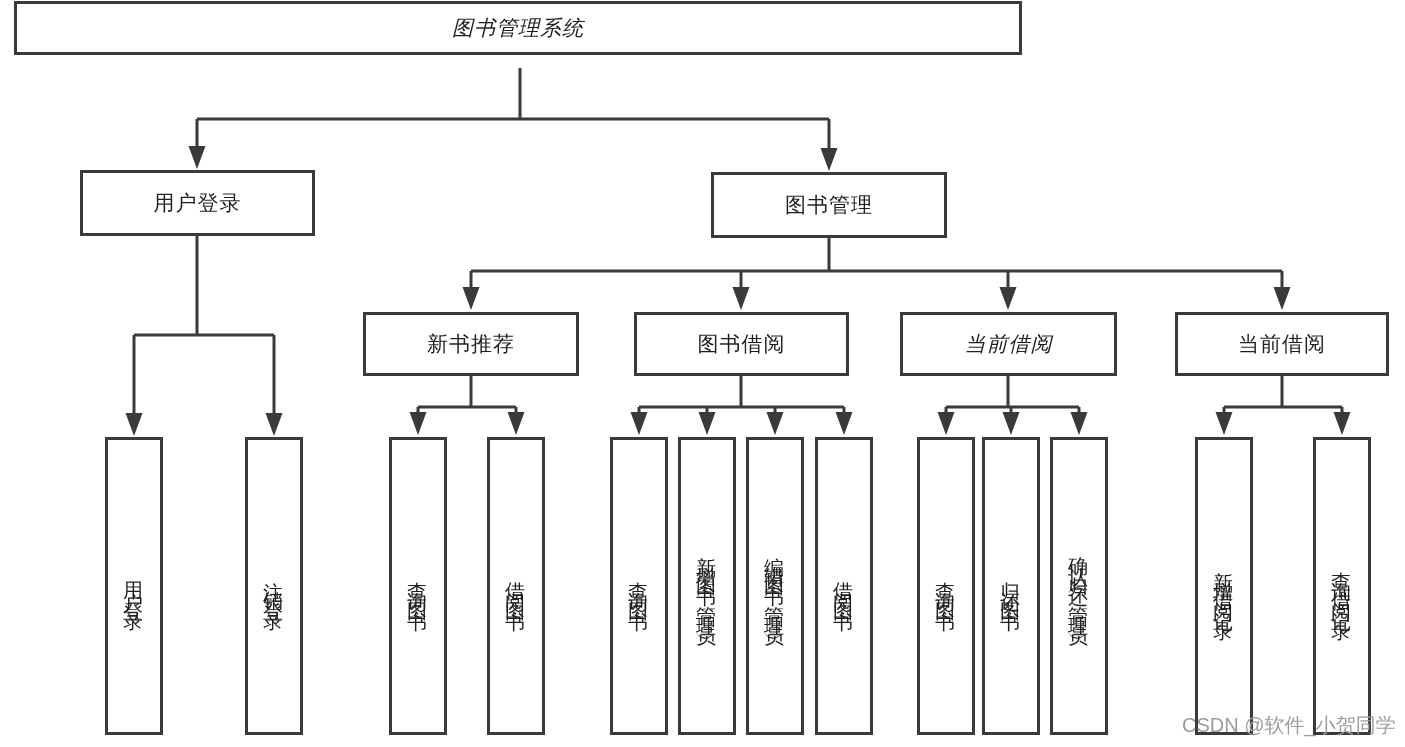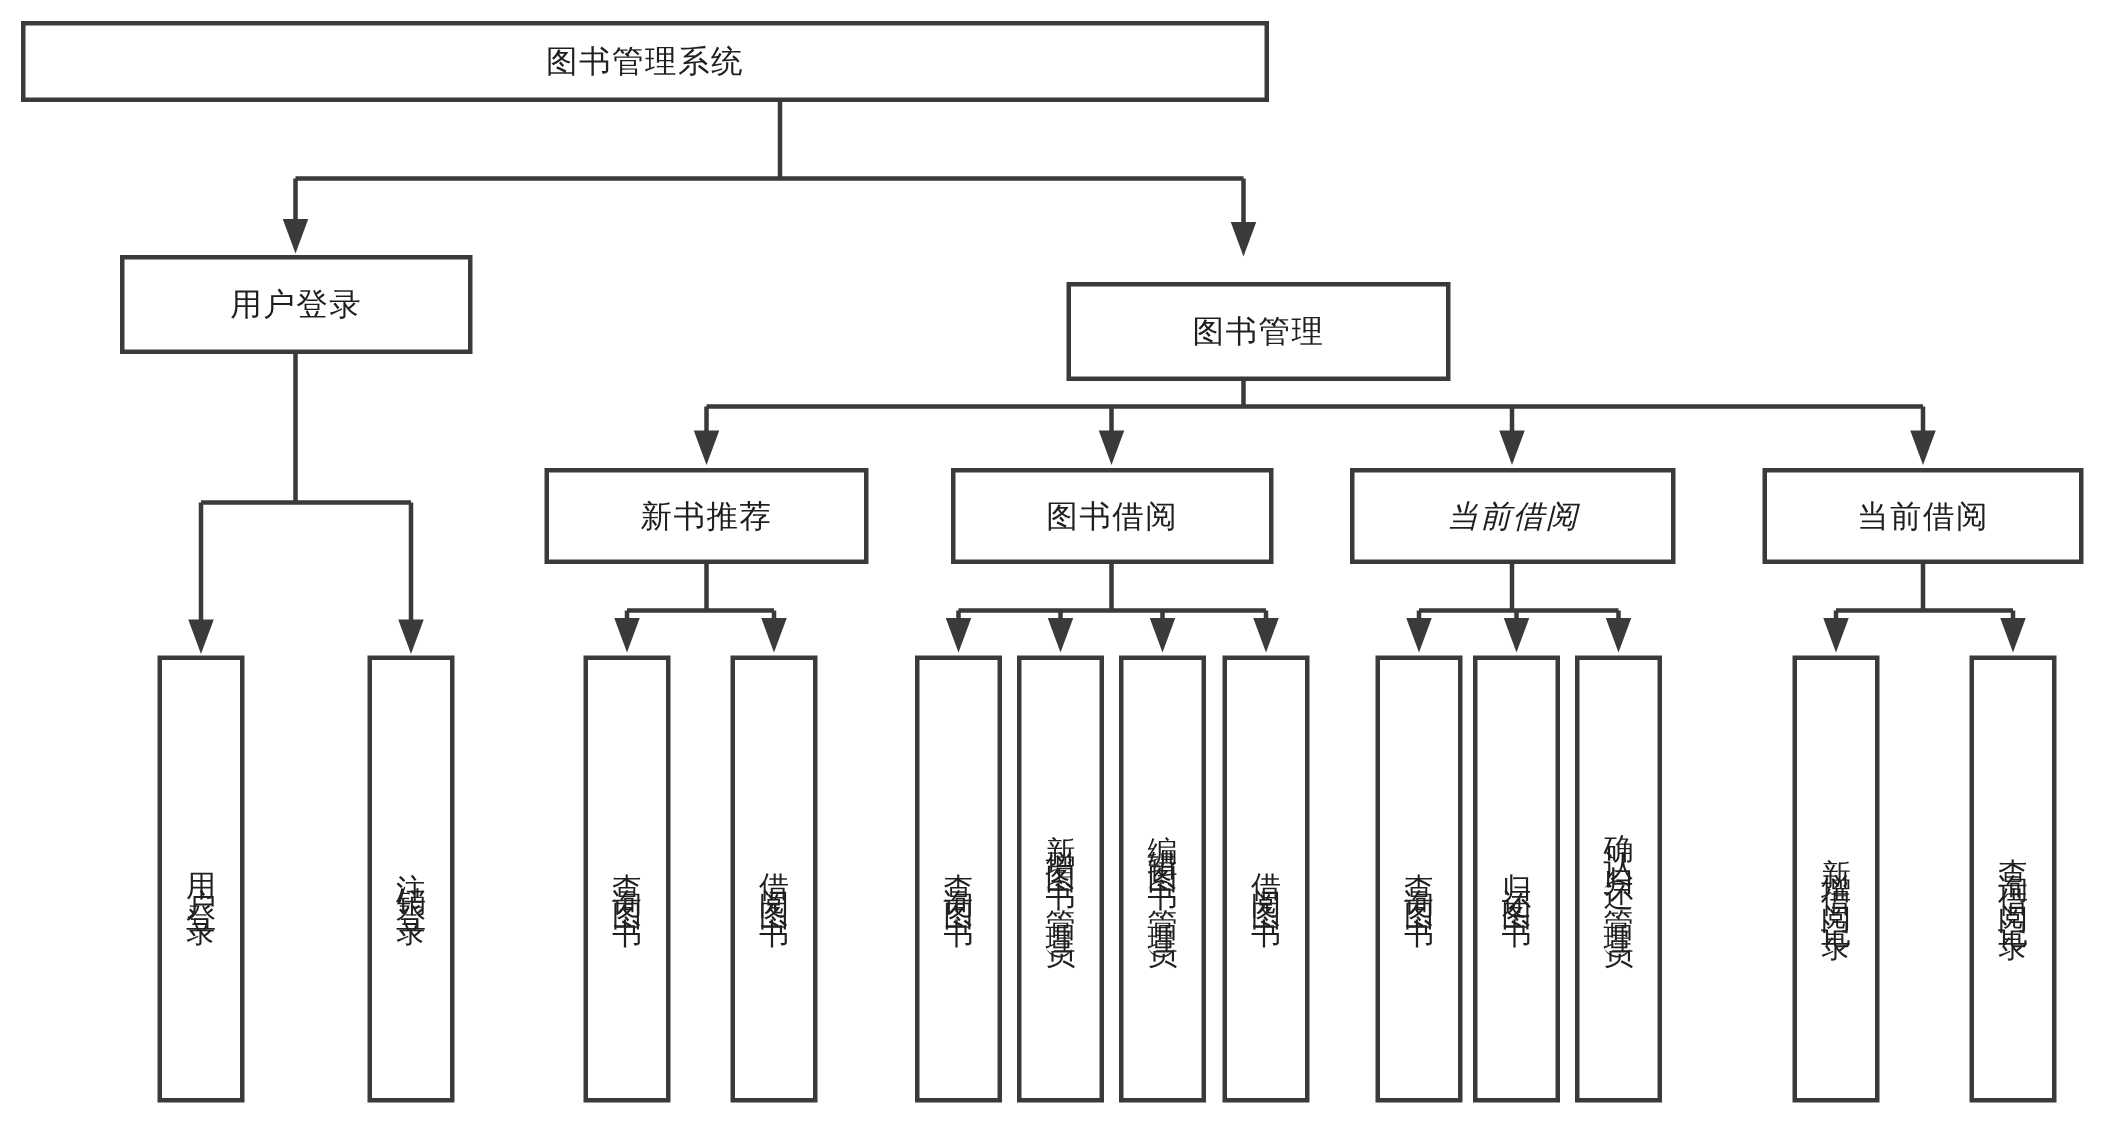--- a/index.html
+++ b/index.html
@@ -74,24 +74,24 @@
       <polygon points="707,435 698.5,412 715.5,412"></polygon>
       <polygon points="775,435 766.5,412 783.5,412"></polygon>
       <polygon points="844,435 835.5,412 852.5,412"></polygon>
       <polygon points="946,435 937.5,412 954.5,412"></polygon>
       <polygon points="1011,435 1002.5,412 1019.5,412"></polygon>
       <polygon points="1079,435 1070.5,412 1087.5,412"></polygon>
       <polygon points="1224,435 1215.5,412 1232.5,412"></polygon>
       <polygon points="1342,435 1333.5,412 1350.5,412"></polygon>
     </svg>
 
-  <div class="hbox" style="left:14px;top:14px;width:832px;height:54px;">图书管理系统</div>
+  <div class="hbox" style="left:14px;top:1px;width:1008px;height:54px;font-style:italic;">图书管理系统</div>
 
   <div class="hbox" style="left:80px;top:170px;width:235px;height:66px;">用户登录</div>
-  <div class="hbox" style="left:711px;top:172px;width:256px;height:66px;margin-top:16px;">图书管理</div>
+  <div class="hbox" style="left:711px;top:172px;width:236px;height:66px;">图书管理</div>
 
   <div class="hbox" style="left:634px;top:312px;width:215px;height:64px;">图书借阅</div>
   <div class="hbox" style="left:363px;top:312px;width:216px;height:64px;">新书推荐</div>
   <div class="hbox" style="left:900px;top:312px;width:217px;height:64px;font-style:italic;">当前借阅</div>
   <div class="hbox" style="left:1175px;top:312px;width:214px;height:64px;">当前借阅</div>
 
   <div class="leaf" style="left:105px;">用户登录</div>
   <div class="leaf" style="left:245px;">注销登录</div>
 
   <div class="leaf" style="left:389px;">查询图书</div>
@@ -102,13 +102,14 @@
   <div class="leaf" style="left:746px;">编辑图书（管理员）</div>
   <div class="leaf" style="left:815px;">借阅图书</div>
 
   <div class="leaf" style="left:917px;">查询图书</div>
   <div class="leaf" style="left:982px;">归还图书</div>
   <div class="leaf" style="left:1050px;">确认归还（管理员）</div>
 
   <div class="leaf" style="left:1195px;">新增借阅记录</div>
   <div class="leaf" style="left:1313px;">查询借阅记录</div>
 
+  <div class="watermark">CSDN @软件_小贺同学</div>
 </div>
 
 </body></html>

